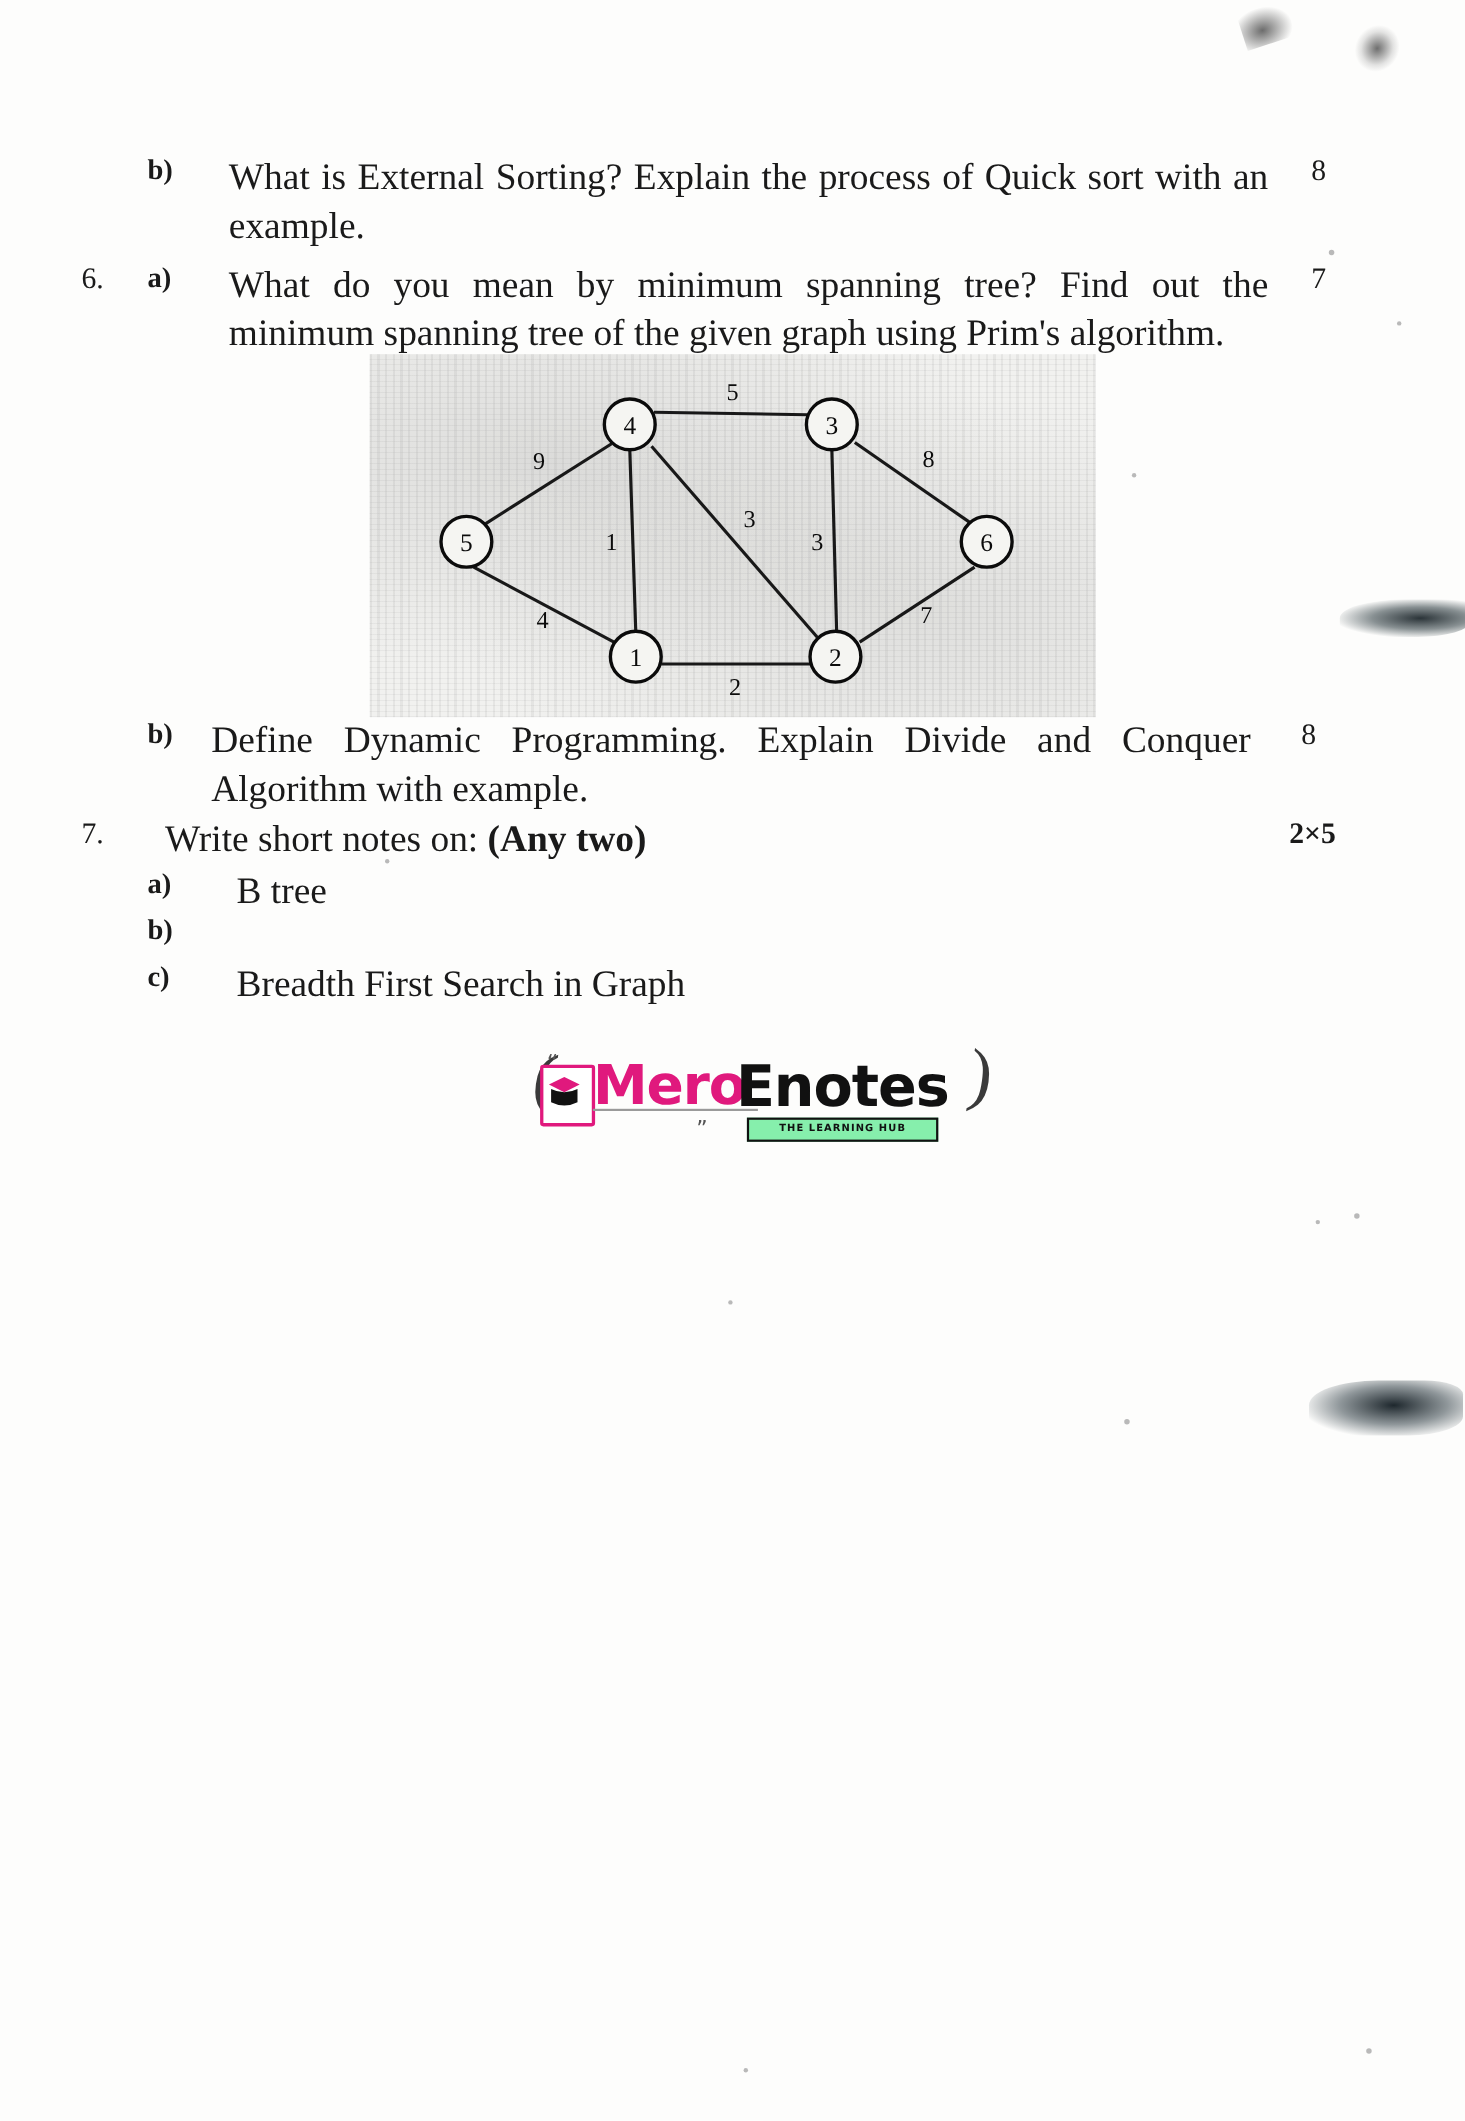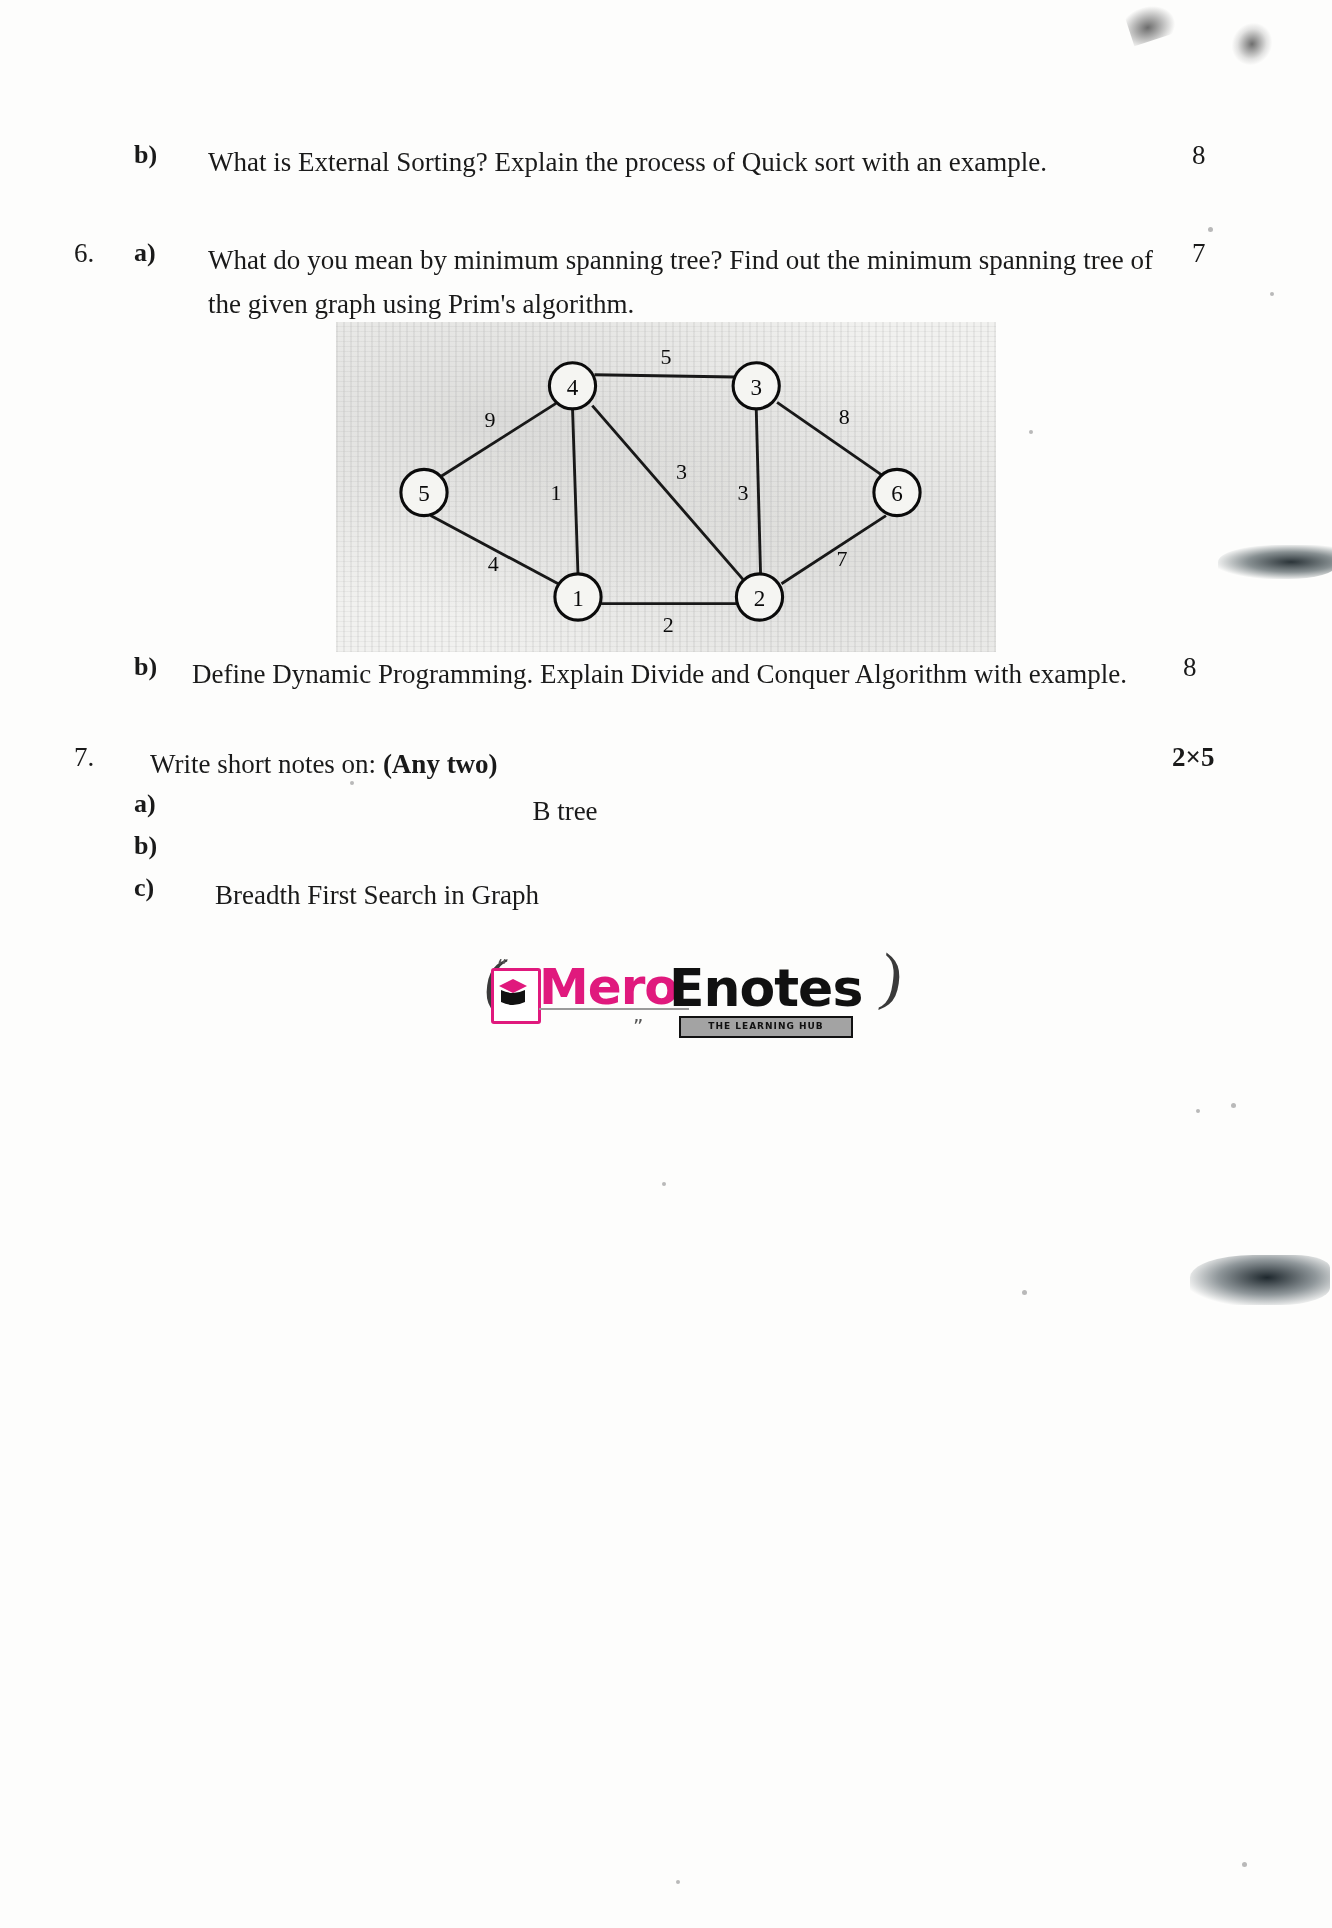--- a/index.html
+++ b/index.html
@@ -59,21 +59,21 @@
     position: absolute;
     font-size: 27px;
   }
   .qlabel {
     position: absolute;
     font-size: 26px;
     font-weight: bold;
   }
   .qtext {
     position: absolute;
-    font-size: 27px;
+    font-size: 34px;
     line-height: 44px;
     text-align: justify;
   }
   .qtext.nojust { text-align: left; }
   .marks {
     position: absolute;
     font-size: 27px;
     text-align: left;
   }
   .bold { font-weight: bold; text-align: right; }
@@ -149,21 +149,21 @@
     font-size: 52px;
     font-weight: bold;
     color: #111;
     letter-spacing: -1px;
   }
   .logo-tag {
     position: absolute;
     left: 196px; top: 64px;
     width: 170px; height: 18px;
     border: 2px solid #111;
-    background: #a3a3a3;
+    background: #86efac;
     font-family: "DejaVu Sans", sans-serif;
     font-size: 9px;
     font-weight: bold;
     letter-spacing: 1px;
     color: #111;
     text-align: center;
     line-height: 16px;
   }
   .logo-strike {
     position: absolute;
@@ -261,21 +261,21 @@
   <div class="marks" style="left:1183px; top:652px;">8</div>
 
   <div class="qnum" style="left:74px; top:742px;">7.</div>
   <div class="qtext nojust" style="left:150px; top:742px; width:600px;">
     <span>Write short notes on:</span>
     <span class="bold">(Any two)</span>
   </div>
   <div class="marks" style="left:1172px; top:742px;font-weight:bold;">2×5</div>
 
   <div class="qlabel" style="left:134px; top:789px;">a)</div>
-  <div class="qtext nojust" style="left:215px; top:789px; width:700px;text-align:center;">B tree</div>
+  <div class="qtext nojust" style="left:215px; top:789px; width:700px;">B tree</div>
 
   <div class="qlabel" style="left:134px; top:831px;">b)</div>
 
   <div class="qlabel" style="left:134px; top:873px;">c)</div>
   <div class="qtext nojust" style="left:215px; top:873px; width:700px;">Breadth First Search in Graph</div>
 
   <div class="logo">
     <span class="brace-l">(</span>
     <span class="brace-r">)</span>
     <div class="logo-quote">“</div>

